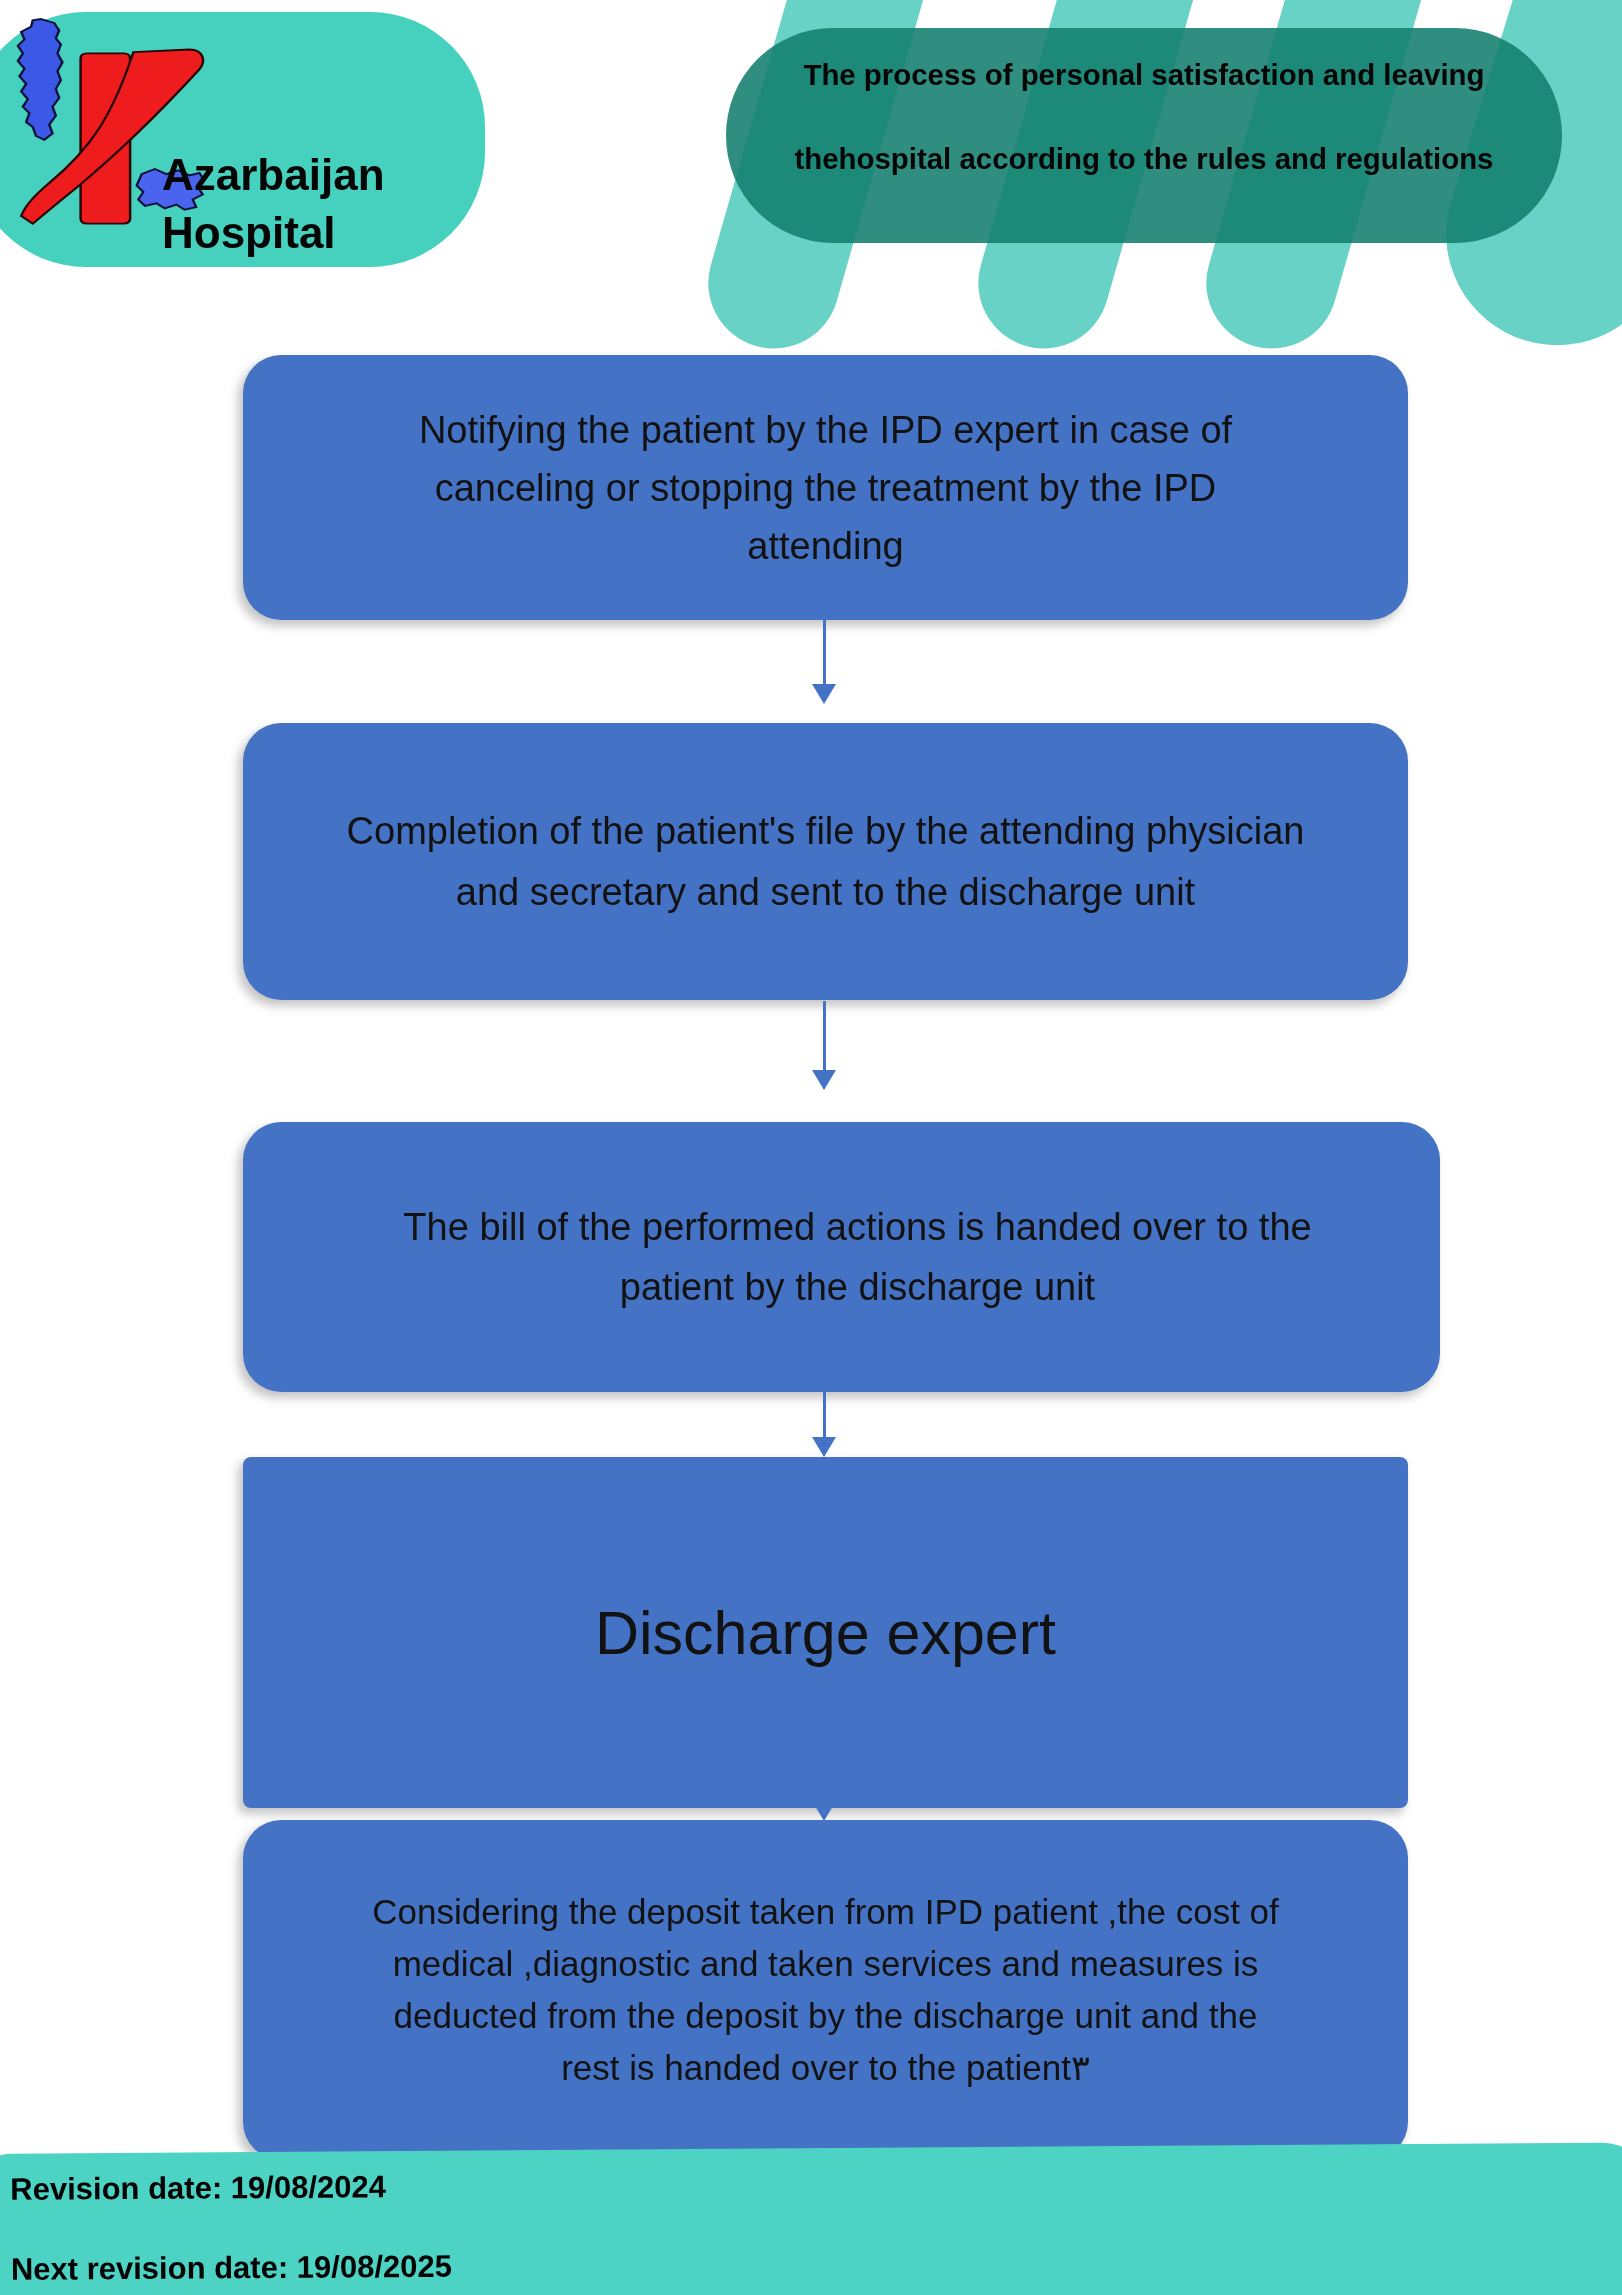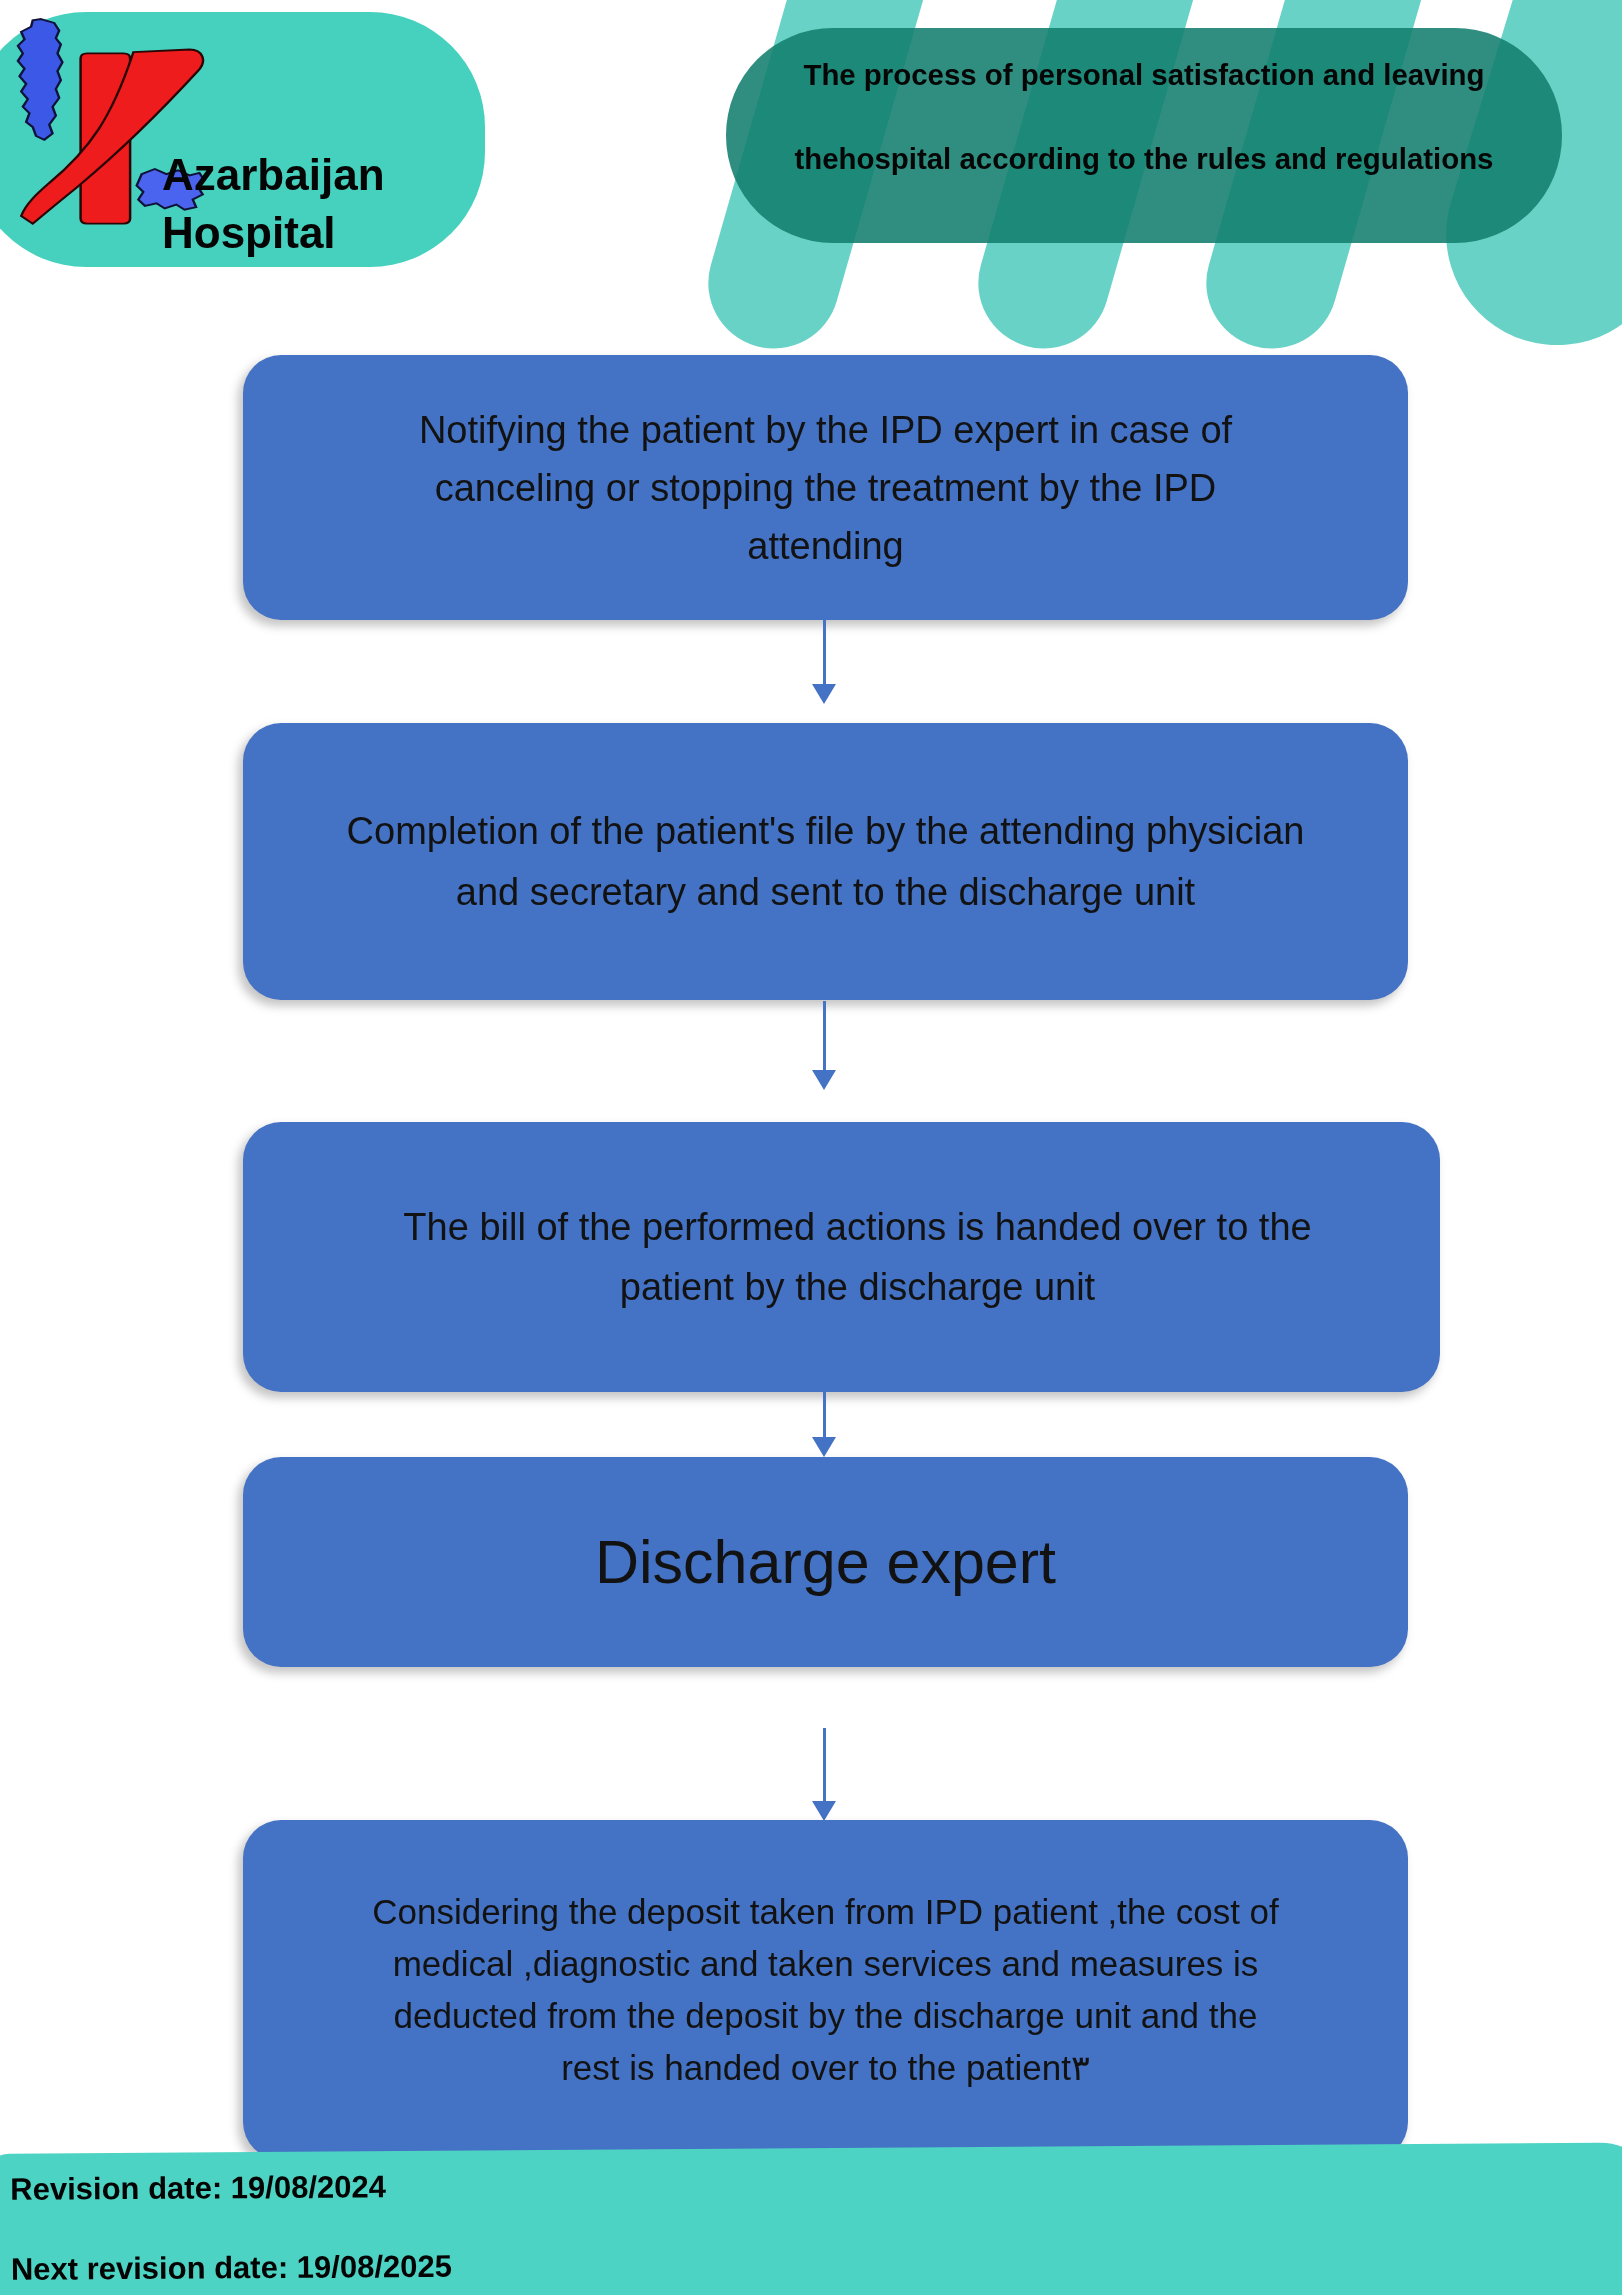--- a/index.html
+++ b/index.html
@@ -51,21 +51,21 @@
     display:flex;align-items:center;justify-content:center;
     box-shadow:-4.6px 5.9px 9.2px rgba(110,110,110,0.40);
   }
   .box-text{
     margin:8px;text-align:center;color:#121212;
     font-size:38px;line-height:58px;font-weight:normal;
   }
   .box-1{top:355px;height:265px;}
   .box-2{top:723px;height:277px;}
   .box-3{top:1122px;height:270px;padding-left:32px;}
-  .box-4{top:1457px;height:210px;}
+  .box-4{top:1457px;height:351px;border-radius:8px;}
   .box-5{top:1820px;height:340px;}
   .box-2 .box-text{line-height:61px;}
   .box-3 .box-text{line-height:60px;}
   .box-4 .box-text{font-size:61px;line-height:72px;}
   .box-5 .box-text{font-size:35px;line-height:52px;}
   .arrow-line{
     position:absolute;width:2.6px;background:#4472c4;left:823px;
   }
   .arrow-head{
     position:absolute;width:0;height:0;left:812px;

